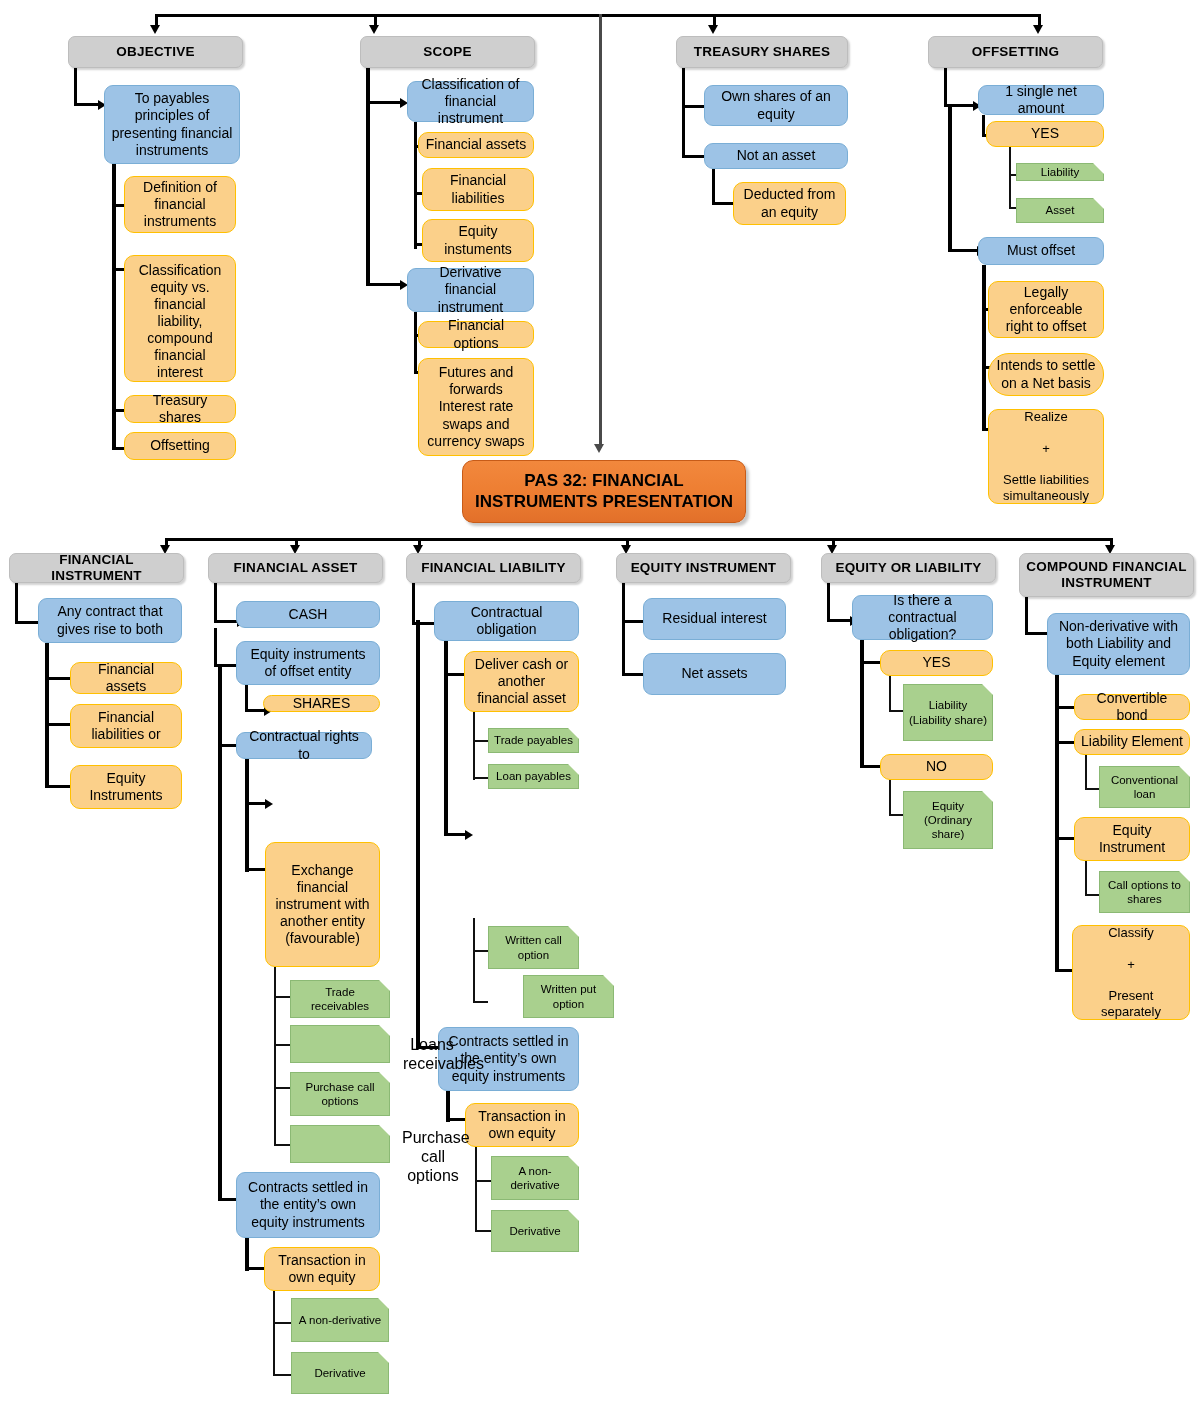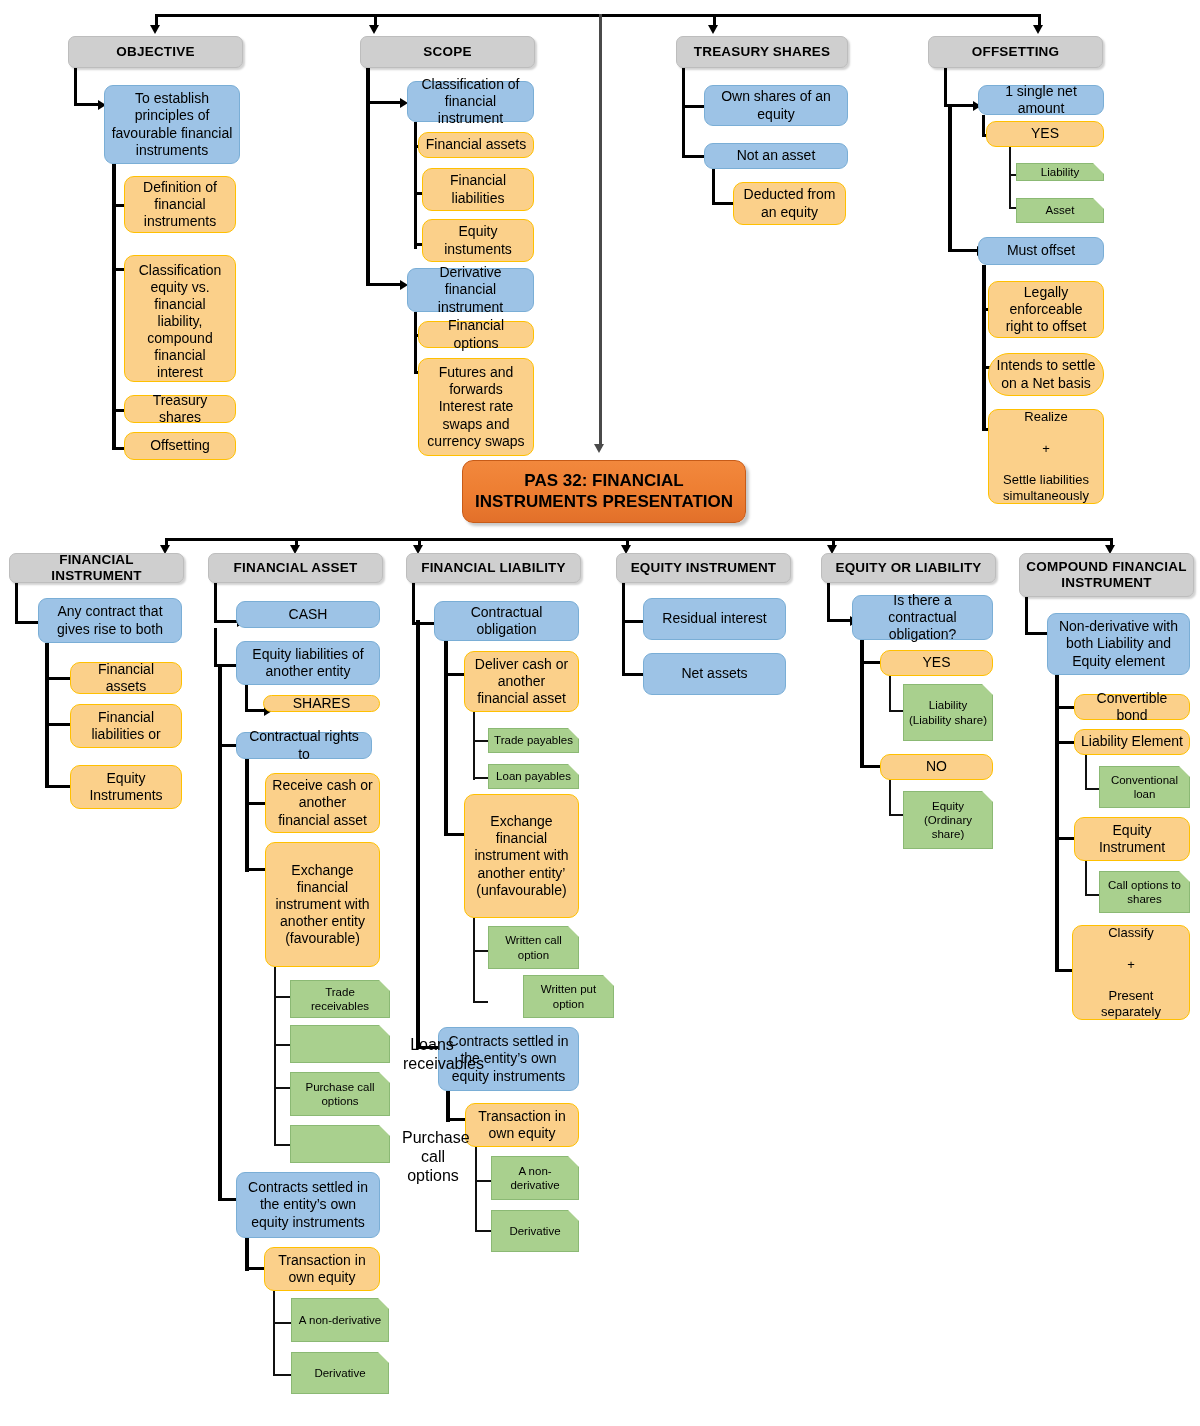--- a/index.html
+++ b/index.html
@@ -115,21 +115,21 @@
   <div class="ln lnv" style="left:1038px; top:14px; height:14px;"></div>
   <div class="arr-d" style="left:1033px; top:25px;"></div>
 
   <div class="ln lnv" style="left:599px; top:14px; height:434px; background:#4a4a4a;"></div>
   <div class="arr-d arr-d-gray" style="left:594px; top:444px;"></div>
 
   <div class="node n-head" style="left:68px; top:36px; width:175px; height:32px;">OBJECTIVE</div>
   <div class="ln lnv" style="left:74px; top:68px; height:38px;"></div>
   <div class="ln lnh" style="left:74px; top:103px; width:24px;"></div>
   <div class="arr-r" style="left:98px; top:99.5px;"></div>
-  <div class="node n-blue" style="left:104px; top:85px; width:136px; height:79px;">To establish principles of favourable financial instruments</div>
+  <div class="node n-blue" style="left:104px; top:85px; width:136px; height:79px;">To payables principles of presenting financial instruments</div>
 
   <div class="ln lnv" style="left:112px; top:164px; width:4px; height:286px;"></div>
   <div class="ln lnh" style="left:112px; top:204px; width:26px;"></div>
   <div class="arr-r" style="left:137px; top:200.5px;"></div>
   <div class="node n-orange" style="left:124px; top:176px; width:112px; height:57px;">Definition of financial instruments</div>
   <div class="ln lnh" style="left:112px; top:268px; width:26px;"></div>
   <div class="arr-r" style="left:137px; top:264.5px;"></div>
   <div class="node n-orange" style="left:124px; top:255px; width:112px; height:127px; align-items:flex-start; padding-top:6px; overflow:hidden;">Classification equity vs. financial liability, compound financial interest</div>
   <div class="ln lnh" style="left:112px; top:409px; width:26px;"></div>
   <div class="arr-r" style="left:137px; top:405.5px;"></div>
@@ -254,36 +254,35 @@
 
   <div class="node n-head" style="left:208px; top:553px; width:175px; height:30px;">FINANCIAL ASSET</div>
   <div class="ln lnv" style="left:214px; top:583px; height:40px;"></div>
   <div class="ln lnh" style="left:214px; top:620px; width:24px;"></div>
   <div class="arr-r" style="left:237px; top:616.5px;"></div>
   <div class="node n-blue" style="left:236px; top:601px; width:144px; height:27px;">CASH</div>
 
   <div class="ln lnv" style="left:214px; top:628px; height:39px;"></div>
   <div class="ln lnh" style="left:214px; top:664px; width:24px;"></div>
   <div class="arr-r" style="left:237px; top:660.5px;"></div>
-  <div class="node n-blue" style="left:236px; top:641px; width:144px; height:44px;">Equity liabilities of another entity</div>
+  <div class="node n-blue" style="left:236px; top:641px; width:144px; height:44px;">Equity instruments of offset entity</div>
 
   <div class="ln lnv" style="left:245px; top:685px; height:26px;"></div>
   <div class="ln lnh" style="left:245px; top:709px; width:20px;"></div>
   <div class="arr-r" style="left:264px; top:705.5px;"></div>
   <div class="node n-orange" style="left:263px; top:695px; width:117px; height:17px;">SHARES</div>
 
   <div class="ln lnv" style="left:218px; top:664px; width:4px; height:536px;"></div>
   <div class="ln lnh" style="left:218px; top:744px; width:20px;"></div>
   <div class="arr-r" style="left:237px; top:740.5px;"></div>
   <div class="node n-blue" style="left:236px; top:732px; width:136px; height:27px;">Contractual rights to</div>
 
   <div class="ln lnv" style="left:245px; top:759px; width:4px; height:113px;"></div>
   <div class="ln lnh" style="left:245px; top:802px; width:21px;"></div>
   <div class="arr-r" style="left:265px; top:798.5px;"></div>
-  <div class="node n-orange" style="left:265px; top:773px; width:115px; height:60px;">Receive cash or another financial asset</div>
   <div class="ln lnh" style="left:245px; top:868px; width:21px;"></div>
   <div class="arr-r" style="left:265px; top:864.5px;"></div>
   <div class="node n-orange" style="left:265px; top:842px; width:115px; height:125px;">Exchange financial instrument with another entity (favourable)</div>
 
   <div class="ln lnv lnv-thin" style="left:274px; top:967px; height:142px;"></div>
   <div class="ln lnh lnh-thin" style="left:274px; top:996px; width:16px;"></div>
   <div class="node n-green" style="left:290px; top:980px; width:100px; height:38px;">Trade receivables</div>
   <div class="ln lnh lnh-thin" style="left:274px; top:1044px; width:16px;"></div>
   <div class="node n-green" style="left:290px; top:1025px; width:100px; height:38px;"></div>
   <div class="ln lnh lnh-thin" style="left:274px; top:1087px; width:16px;"></div>
@@ -321,21 +320,20 @@
   <div class="node n-orange" style="left:464px; top:651px; width:115px; height:61px;">Deliver cash or another financial asset</div>
 
   <div class="ln lnv lnv-thin" style="left:473px; top:712px; height:68px;"></div>
   <div class="ln lnh lnh-thin" style="left:473px; top:740px; width:15px;"></div>
   <div class="node n-green" style="left:488px; top:728px; width:91px; height:25px;">Trade payables</div>
   <div class="ln lnh lnh-thin" style="left:473px; top:777px; width:15px;"></div>
   <div class="node n-green" style="left:488px; top:764px; width:91px; height:25px;">Loan payables</div>
 
   <div class="ln lnh" style="left:444px; top:833px; width:22px;"></div>
   <div class="arr-r" style="left:465px; top:829.5px;"></div>
-  <div class="node n-orange" style="left:464px; top:794px; width:115px; height:124px;">Exchange financial instrument with another entity’ (unfavourable)</div>
 
   <div class="ln lnv lnv-thin" style="left:473px; top:918px; height:85px;"></div>
   <div class="ln lnh lnh-thin" style="left:473px; top:950px; width:15px;"></div>
   <div class="node n-green" style="left:488px; top:926px; width:91px; height:43px;">Written call option</div>
   <div class="ln lnh lnh-thin" style="left:473px; top:1001px; width:15px;"></div>
   <div class="node n-green" style="left:488px; top:975px; width:91px; height:43px;margin-left:35px;">Written put option</div>
 
   <div class="ln lnh" style="left:416px; top:1046px; width:24px;"></div>
   <div class="arr-r" style="left:439px; top:1042.5px;"></div>
   <div class="node n-blue" style="left:438px; top:1027px; width:141px; height:64px;">Contracts settled in the entity’s own equity instruments</div>

